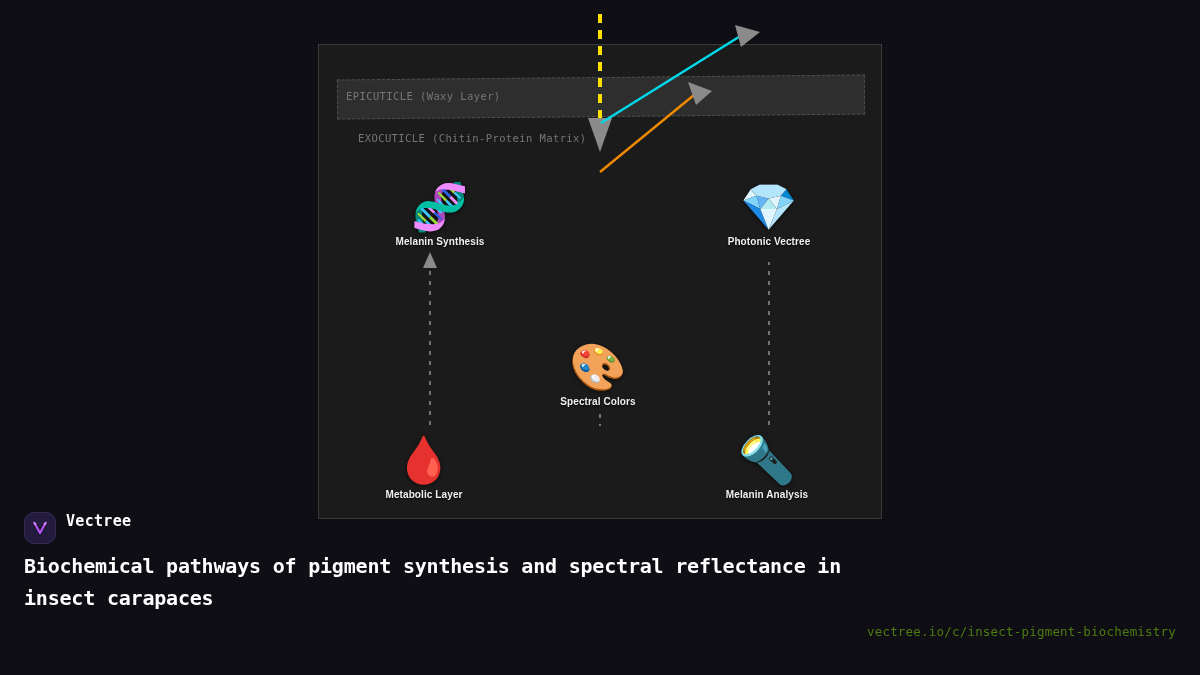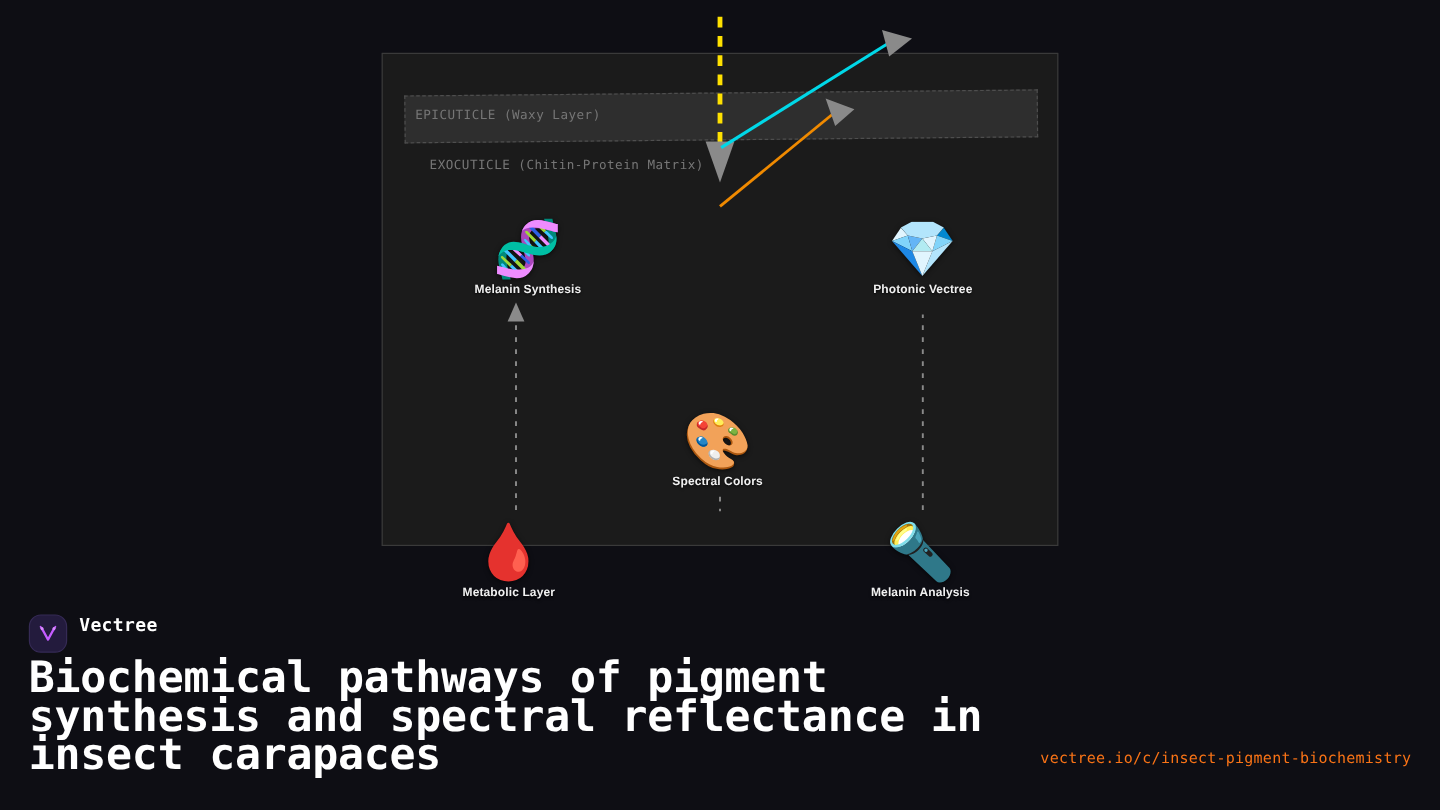--- a/index.html
+++ b/index.html
@@ -8,21 +8,21 @@
     background:#0e0e14;
     font-family:"Liberation Sans", sans-serif;
     overflow:hidden;
     position:relative;
   }
 
   
   #diagram-panel{
     position:absolute;
     left:318px; top:44px;
-    width:564px; height:411px;
+    width:564px; height:475px;
     background:#1b1b1b;
     border:1px solid #3a3a3a;
     overflow:visible;
   }
 
   
   .cuticle-band{
     position:absolute;
     left:18px; top:32px;
     width:528px; height:40px;
@@ -89,32 +89,32 @@
   #brand-name{
     font-family:"DejaVu Sans Mono","Liberation Mono",monospace;
     font-size:15px; font-weight:bold;
     color:#ffffff; letter-spacing:.3px;
   }
   #headline{
     position:absolute;
     left:24px; top:550px;
     width:830px;
     font-family:"DejaVu Sans Mono","Liberation Mono",monospace;
-    font-size:36px;
+    font-size:20px;
     font-weight:bold;
     line-height:32px;
     color:#ffffff;
     letter-spacing:-0.2px;
   }
   #footer-url{
     position:absolute;
     right:24px; top:624px;
     font-family:"DejaVu Sans Mono","Liberation Mono",monospace;
     font-size:12.5px;
-    color:#f97316;
+    color:#4d7c0f;
     letter-spacing:.2px;
   }
 </style>
 </head>
 <body>
 
 <div id="diagram-panel">
 
   <div class="cuticle-band"></div>
 

